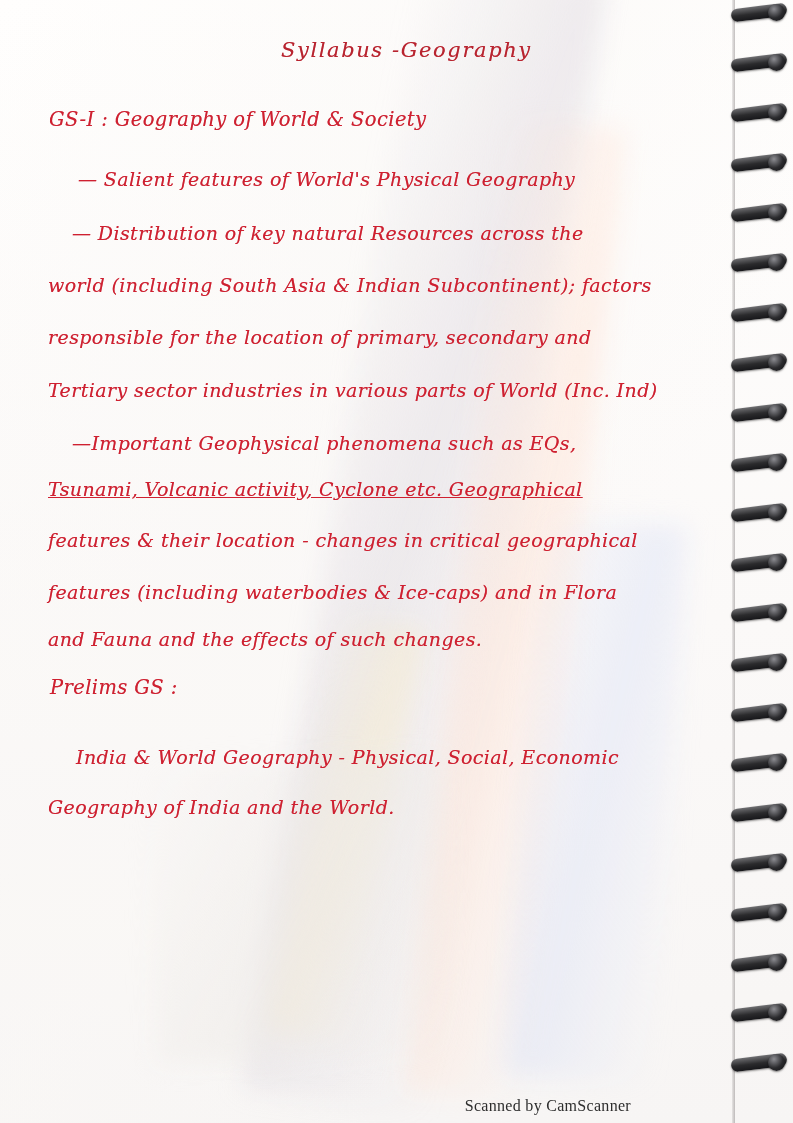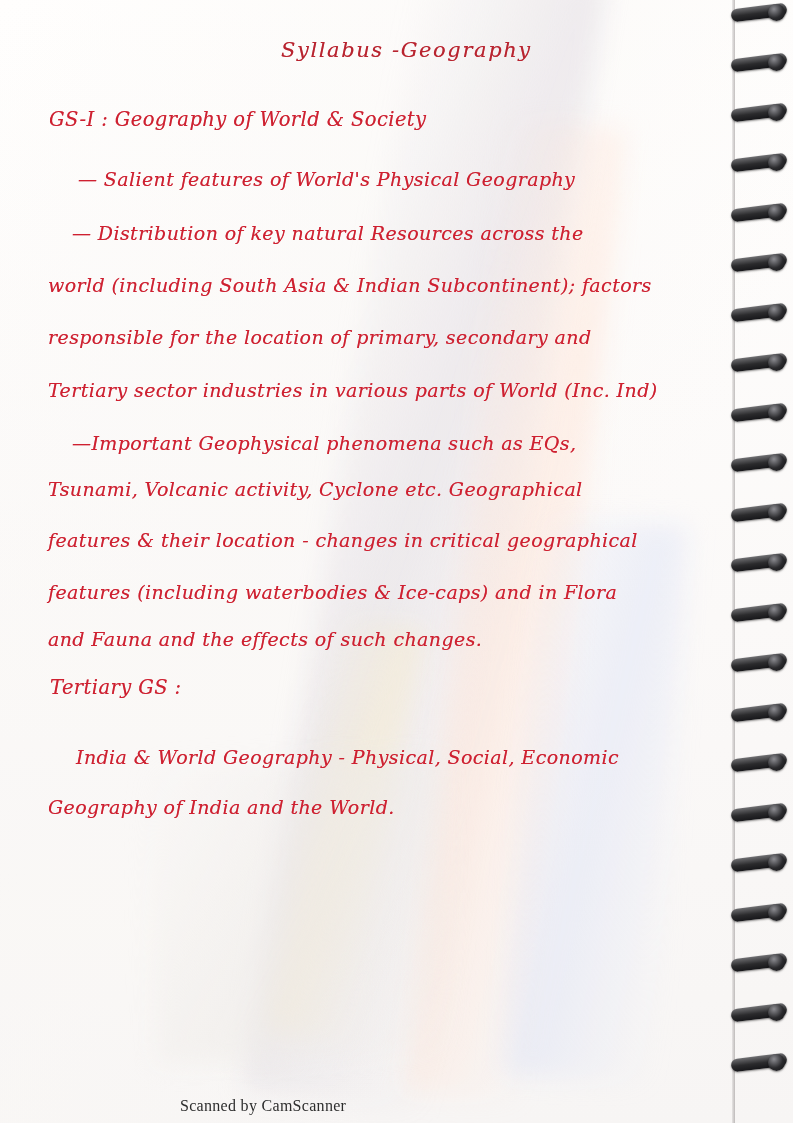--- a/index.html
+++ b/index.html
@@ -106,21 +106,21 @@
   }
   .heading {
     font-size: 19.5px;
   }
 
   .footer {
     position: absolute;
     left: 0;
     bottom: 8px;
     width: 631px;
-    text-align: left;
+    text-align: right;
     font-family: "Liberation Serif", serif;
     font-size: 16px;
     color: #2d2d2d;
     letter-spacing: 0.3px;
   }
   .footer-inner {
     display: inline-block;
     margin-left: 180px;
   }
 </style>
@@ -139,26 +139,26 @@
   <div class="ink title" style="left:281px; top:38px;">Syllabus -Geography</div>
 
   <div class="ink line" style="left:78px; top:170px;">— Salient features of World's Physical Geography</div>
 
   <div class="ink line heading" style="left:49px; top:110px;">GS-I : Geography of World &amp; Society</div>
   <div class="ink line" style="left:72px; top:224px;">— Distribution of key natural Resources across the</div>
   <div class="ink line" style="left:48px; top:276px;">world (including South Asia &amp; Indian Subcontinent); factors</div>
   <div class="ink line" style="left:48px; top:328px;">responsible for the location of primary, secondary and</div>
   <div class="ink line" style="left:72px; top:434px;">—Important Geophysical phenomena such as EQs,</div>
   <div class="ink line" style="left:48px; top:381px;">Tertiary sector industries in various parts of World (Inc. Ind)</div>
-  <div class="ink line" style="left:48px; top:480px;">Tsunami, Volcanic activity, Cyclone etc. Geographical</div>
+  <div class="ink line" style="left:48px; top:480px;text-decoration:underline;">Tsunami, Volcanic activity, Cyclone etc. Geographical</div>
   <div class="ink line" style="left:48px; top:531px;">features &amp; their location - changes in critical geographical</div>
   <div class="ink line" style="left:48px; top:583px;">features (including waterbodies &amp; Ice-caps) and in Flora</div>
   <div class="ink line" style="left:48px; top:630px;">and Fauna and the effects of such changes.</div>
 
-  <div class="ink line heading" style="left:50px; top:678px;">Tertiary GS :</div>
+  <div class="ink line heading" style="left:50px; top:678px;">Prelims GS :</div>
 
   <div class="ink line" style="left:76px; top:748px;">India &amp; World Geography - Physical, Social, Economic</div>
   <div class="ink line" style="left:48px; top:798px;">Geography of India and the World.</div>
 
   <div class="binding">
     <div class="binding-edge"></div>
   <div class="ring" style="top: 6px;"></div>
       <div class="ring" style="top: 56px;"></div>
       <div class="ring" style="top: 106px;"></div>
       <div class="ring" style="top: 156px;"></div>

